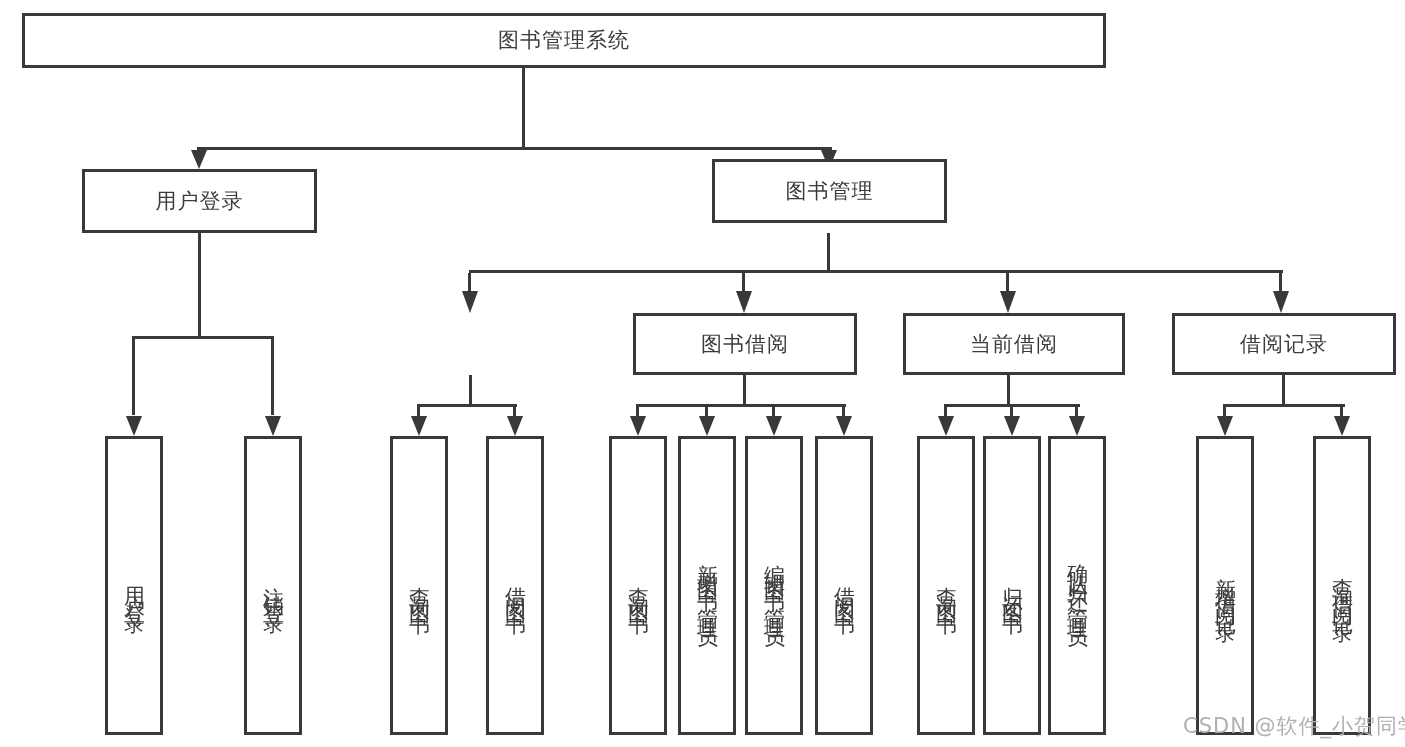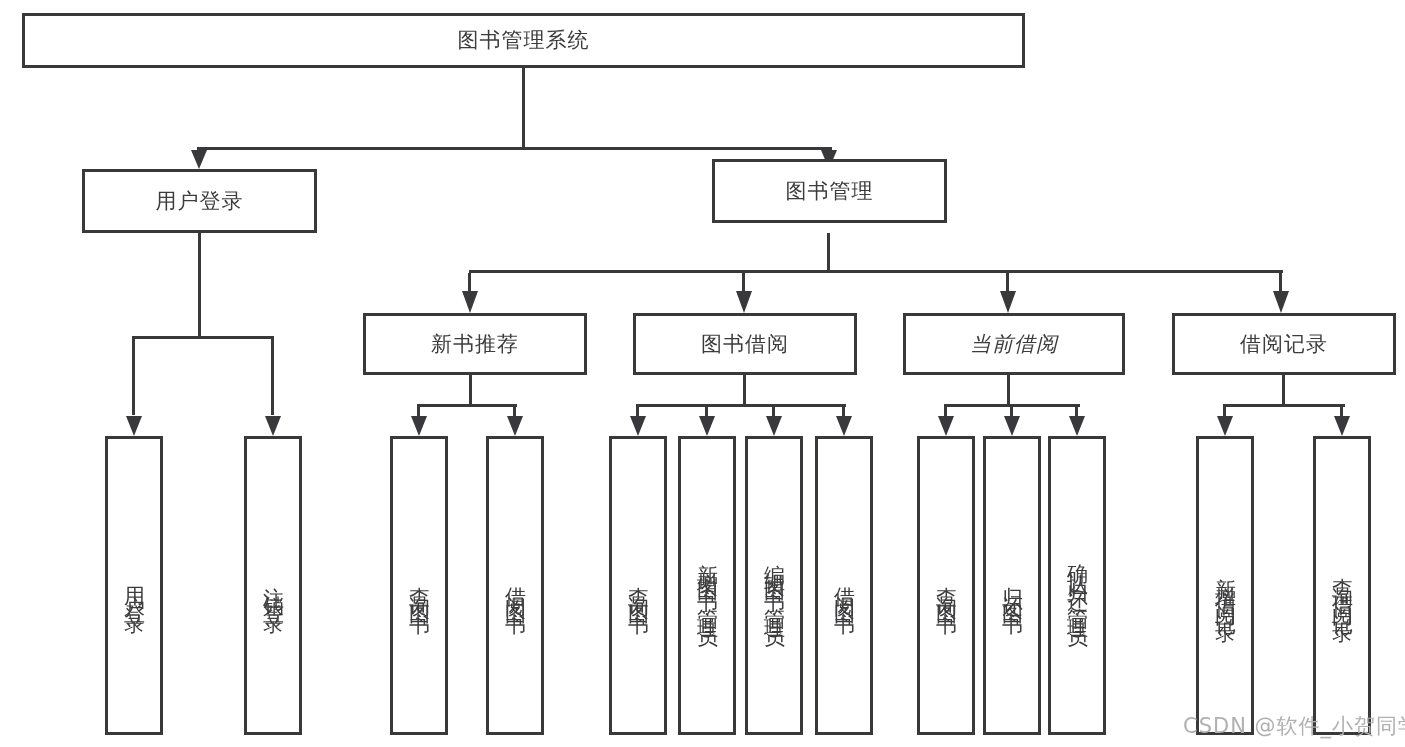--- a/index.html
+++ b/index.html
@@ -44,26 +44,26 @@
   #watermark{
     position:absolute;
     left:1183px;top:712px;
     color:#b0b0b0;
     font-size:21px;
     letter-spacing:1px;
     z-index:10;
     white-space:nowrap;
   }
   
-  #n-root{left:22px;top:13px;width:1003px;height:55px;text-align:center;}
+  #n-root{left:22px;top:13px;width:1084px;height:55px;text-align:center;}
   #n-userlogin{left:82px;top:169px;width:235px;height:64px;}
   #n-bookmgmt{left:712px;top:159px;width:235px;height:64px;}
   #n-newbook{left:363px;top:313px;width:224px;height:62px;}
   #n-borrowing{left:633px;top:313px;width:224px;height:62px;}
-  #n-current{left:903px;top:313px;width:222px;height:62px;font-style:italic;}
+  #n-current{left:903px;top:313px;width:222px;height:62px;}
   #n-records{left:1172px;top:313px;width:224px;height:62px;}
   .leaf{top:436px;width:58px;height:299px;}
   #l1{left:105px;}  #l2{left:244px;}
   #l3{left:390px;}  #l4{left:486px;}
   #l5{left:609px;}  #l6{left:678px;}  #l7{left:745px;}  #l8{left:815px;}
   #l9{left:917px;}  #l10{left:983px;} #l11{left:1048px;}
   #l12{left:1196px;}#l13{left:1313px;}
 </style>
 </head>
 <body>
@@ -91,21 +91,20 @@
   <div class="hl" style="left:469px;top:270px;width:814px;"></div>
   <div class="vl" style="left:468px;top:273px;height:20px;"></div>
   <div class="arr tall" style="left:462px;top:291px;"></div>
   <div class="vl" style="left:742px;top:273px;height:20px;"></div>
   <div class="arr tall" style="left:736px;top:291px;"></div>
   <div class="vl" style="left:1006px;top:273px;height:20px;"></div>
   <div class="arr tall" style="left:1000px;top:291px;"></div>
   <div class="vl" style="left:1279px;top:273px;height:20px;"></div>
   <div class="arr tall" style="left:1273px;top:291px;"></div>
 
-  <div class="box" id="n-newbook">新书推荐</div>
   <div class="box" id="n-borrowing">图书借阅</div>
   <div class="box" id="n-current">当前借阅</div>
   <div class="box" id="n-records">借阅记录</div>
 
   <div class="vl" style="left:469px;top:375px;height:32px;"></div>
   <div class="hl" style="left:417px;top:404px;width:100px;"></div>
   <div class="vl" style="left:417px;top:406px;height:11px;"></div>
   <div class="arr" style="left:411px;top:416px;"></div>
   <div class="vl" style="left:513px;top:406px;height:11px;"></div>
   <div class="arr" style="left:507px;top:416px;"></div>

